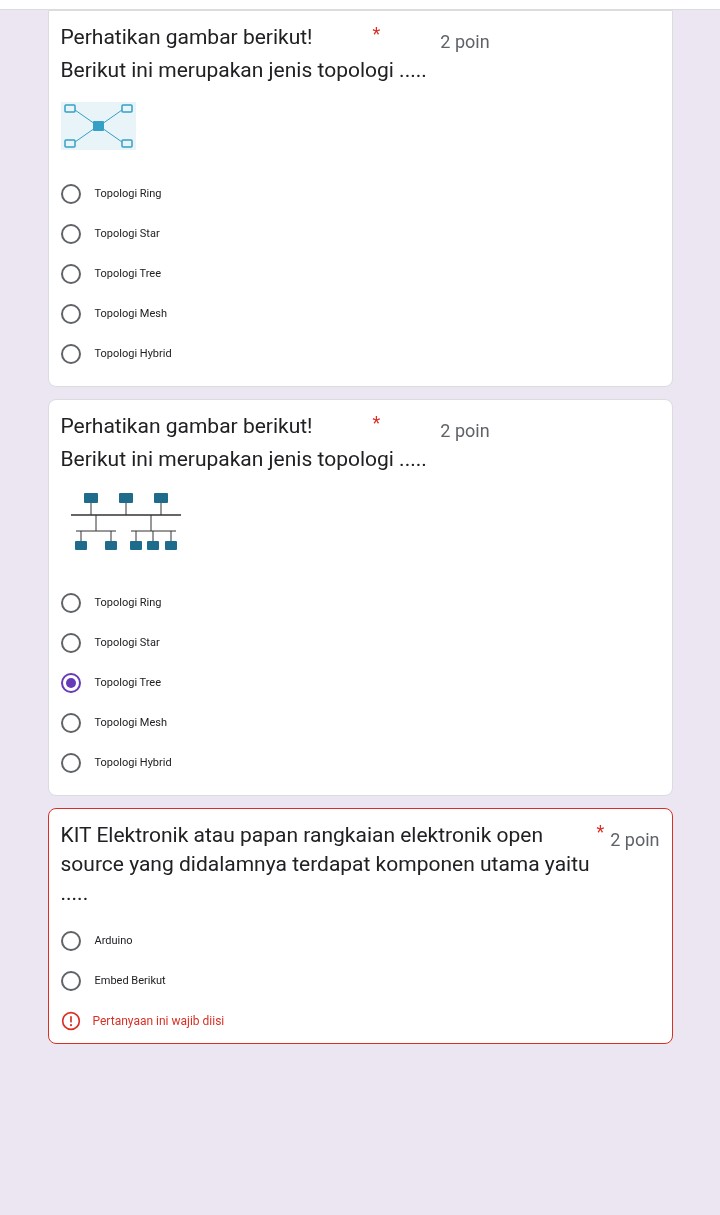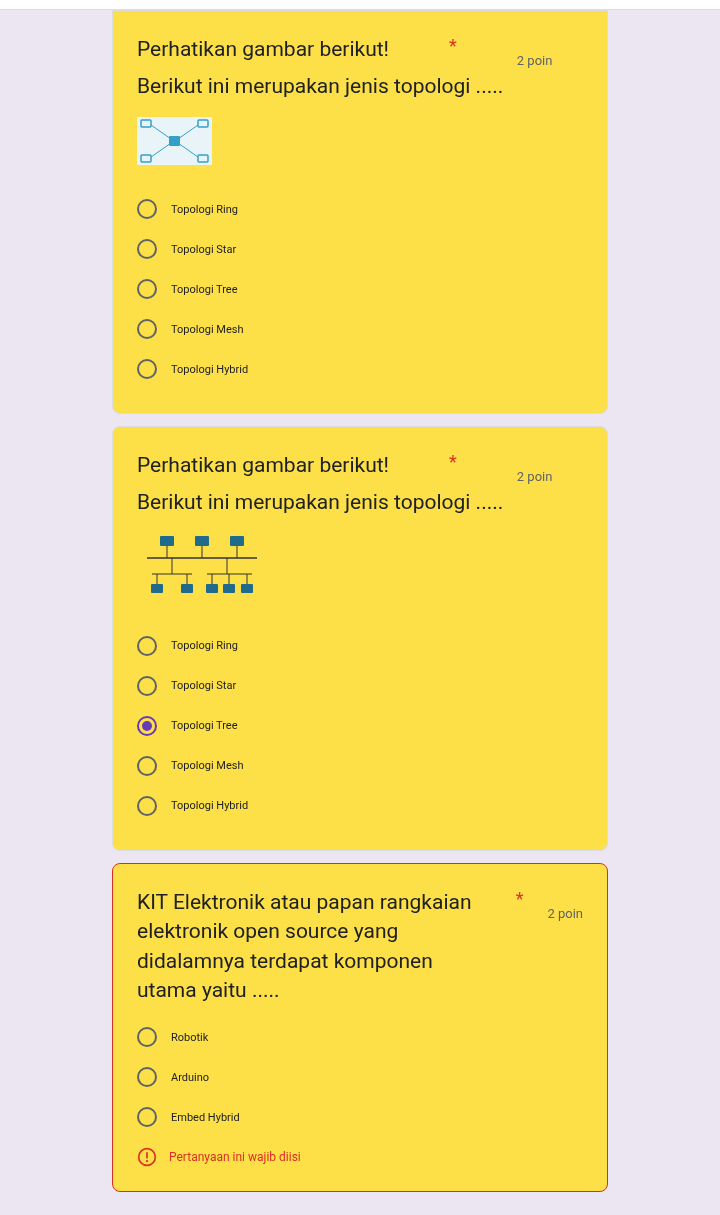--- a/index.html
+++ b/index.html
@@ -3,25 +3,25 @@
   <meta charset="utf-8">
   <style>
     * { box-sizing: border-box; margin: 0; padding: 0; }
     body {
       font-family: Roboto, Arial, sans-serif;
       background: #ece6f2;
       width: 720px;
       padding: 0;
     }
     .card {
-      background: #fde047;
+      background: #ffffff;
       border-radius: 8px;
       margin: 12px auto;
-      width: 496px;
-      padding: 24px;
+      width: 625px;
+      padding: 12px;
       border: 1px solid #dadce0;
     }
     .card.error {
       border: 1px solid #d93025;
     }
     .q-header {
       display: flex;
       align-items: flex-start;
       gap: 8px;
       margin-bottom: 12px;
@@ -40,24 +40,24 @@
       margin-top: 4px;
       line-height: 1.4;
     }
     .asterisk {
       color: #d93025;
       font-size: 18px;
       margin-left: 60px;
       margin-right: 60px;
     }
     .points {
-      font-size: 13px;
+      font-size: 18px;
       color: #5f6368;
       white-space: nowrap;
-      margin-top: 18px;
+      margin-top: 8px;
     }
     .q-image {
       margin: 16px 0 20px 0;
     }
     .options { }
     .option {
       display: flex;
       align-items: center;
       gap: 14px;
       padding: 10px 0;
@@ -219,39 +219,35 @@
       </div>
     <div class="option">
         <span class="radio"></span>
         <span class="opt-label">Topologi Hybrid</span>
       </div>
   </div>
 </div>
 
 <div class="card error">
   <div class="q-header">
-    <div class="q-title-block" style="display:flex;align-items:flex-start;gap:24px;">
+    <div class="q-title-block" style="display:flex;align-items:flex-start;gap:6px;">
       <span class="q-title" style="flex:1;">KIT Elektronik atau papan rangkaian elektronik open source yang didalamnya terdapat komponen utama yaitu .....</span>
       <span style="color:#d93025;font-size:18px;">*</span>
       <span class="points">2 poin</span>
     </div>
   </div>
 
   <div class="options" style="margin-top:12px;">
     <div class="option">
         <span class="radio"></span>
-        <span class="opt-label">Robotik</span>
-      </div>
-    <div class="option">
-        <span class="radio"></span>
         <span class="opt-label">Arduino</span>
       </div>
     <div class="option">
         <span class="radio"></span>
-        <span class="opt-label">Embed Hybrid</span>
+        <span class="opt-label">Embed Berikut</span>
       </div>
   </div>
 
   <div class="error-row">
     <svg class="error-icon" viewBox="0 0 24 24">
       <circle cx="12" cy="12" r="10" fill="none" stroke="#d93025" stroke-width="2"></circle>
       <line x1="12" y1="7" x2="12" y2="13" stroke="#d93025" stroke-width="2" stroke-linecap="round"></line>
       <circle cx="12" cy="17" r="1.3" fill="#d93025"></circle>
     </svg>
     <span class="error-text">Pertanyaan ini wajib diisi</span>

